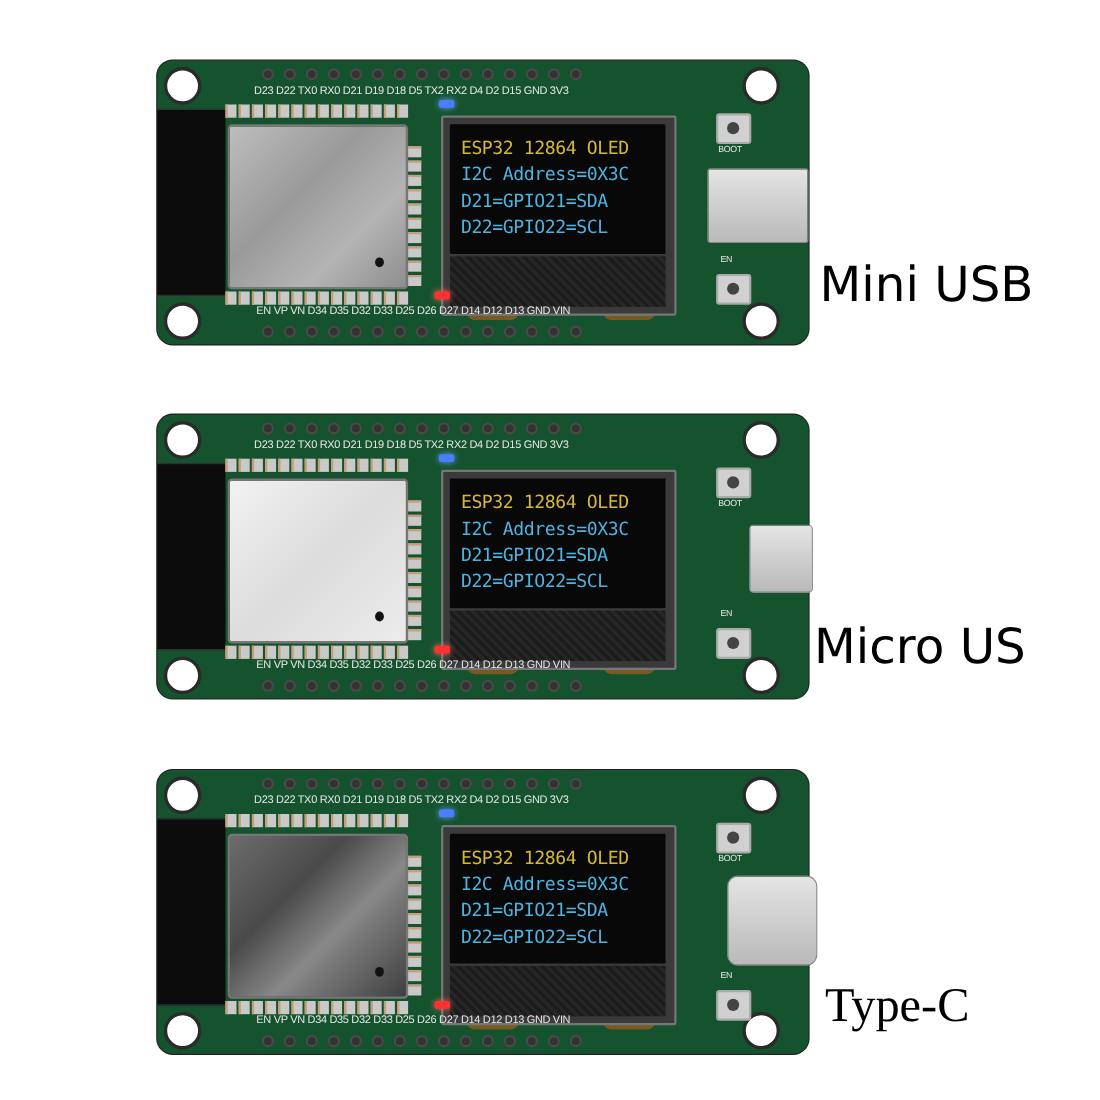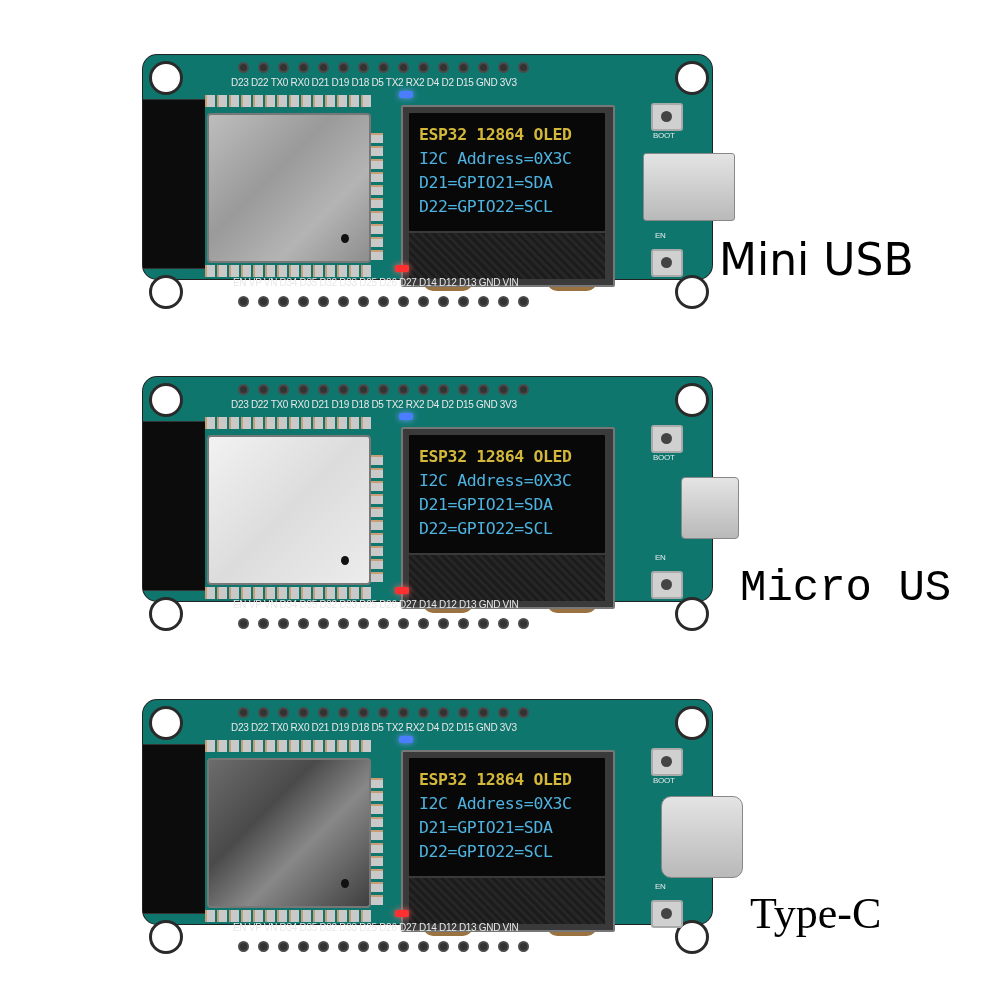--- a/index.html
+++ b/index.html
@@ -1,37 +1,37 @@
 <!DOCTYPE html>
 <html><head>
 <meta charset="utf-8">
 <style>
   html,body{margin:0;padding:0;background:#ffffff;}
   body{width:1000px;height:1000px;position:relative;overflow:hidden;font-family:"DejaVu Sans",sans-serif;}
-  .board{position:absolute;left:143px;width:569px;height:224px;background:#0f766e;border-radius:14px;
-    box-shadow:0 0 0 1px #222;overflow:visible;}
+  .board{position:absolute;left:143px;width:569px;height:258px;background:#14532d;border-radius:14px;
+    box-shadow:0 0 0 1px #222;overflow:visible;padding-left:23px;}
   .hole{position:absolute;width:28px;height:28px;border-radius:50%;background:#fff;border:3px solid #2a2a2a;}
   .pinrow{position:absolute;left:90px;display:flex;gap:0;}
   .pin{width:20px;height:20px;display:flex;align-items:center;justify-content:center;}
   .pin span{width:11px;height:11px;border-radius:50%;background:#333;border:2px solid #4a4a4a;box-sizing:border-box;}
   .silk{position:absolute;color:#e8e8e8;font-size:10px;letter-spacing:-0.3px;white-space:nowrap;font-family:"Liberation Sans",sans-serif;}
   .antenna{position:absolute;left:0;top:44px;width:62px;height:168px;background:#0c0c0c;border-top:1px solid #333;border-bottom:1px solid #333;}
   .padrow{position:absolute;left:62px;display:flex;gap:2px;}
   .pad{width:10px;height:12px;background:#c9c9c9;border-left:2px solid #c89e76;box-sizing:border-box;}
   .padcol{position:absolute;left:228px;top:78px;display:flex;flex-direction:column;gap:3px;}
   .padcol .pad{width:12px;height:10px;border-left:none;border-top:2px solid #c89e76;}
   .shield{position:absolute;left:64px;top:58px;width:160px;height:146px;border-radius:4px;border:2px solid #777;
     background:linear-gradient(135deg,#bdbdbd,#9a9a9a 40%,#b4b4b4 70%,#8e8e8e);}
   .shield.dark{background:linear-gradient(135deg,#6c6c6c,#4a4a4a 35%,#888 60%,#3f3f3f);}
   .shield.light{background:linear-gradient(135deg,#f2f2f2,#dcdcdc 50%,#ececec);}
   .shield .dot{position:absolute;right:20px;bottom:18px;width:8px;height:9px;border-radius:50%;background:#111;}
   .oled-frame{position:absolute;left:258px;top:50px;width:210px;height:178px;background:#3a3a3a;border:2px solid #777;border-radius:2px;}
   .oled-screen{position:absolute;left:6px;top:6px;width:196px;height:118px;background:#080808;border-radius:1px;padding:10px 6px 0 10px;box-sizing:border-box;
     font-family:"DejaVu Sans Mono",monospace;font-size:16.5px;line-height:24px;letter-spacing:-0.4px;}
-  .oled-screen .l1{color:#d4b83a;font-weight:bold;}
+  .oled-screen .l1{color:#d4b83a;}
   .oled-screen .l2{color:#4eb3e0;}
   .oled-bottom{position:absolute;left:6px;top:126px;width:196px;height:46px;background:repeating-linear-gradient(45deg,#1c1c1c 0 3px,#262626 3px 6px);}
   .flex-l,.flex-r{position:absolute;top:196px;width:50px;height:40px;background:#8a5a20;border-radius:0 0 10px 10px;opacity:.85;}
   .led{position:absolute;width:14px;height:7px;border-radius:2px;}
   .btn{position:absolute;left:508px;width:28px;height:24px;background:#d0d0d0;border-radius:3px;border:2px solid #aaa;}
   .btn span{position:absolute;left:8px;top:6px;width:11px;height:11px;border-radius:50%;background:#444;}
   .usb{position:absolute;background:linear-gradient(180deg,#e4e4e4,#b9b9b9);border:1px solid #888;}
   .usb-label{position:absolute;font-family:"DejaVu Sans",sans-serif;font-size:44px;color:#000;white-space:nowrap;}
 </style>
 </head>
@@ -202,21 +202,21 @@
   <div class="btn" style="top:48px;">
       <span></span>
     </div>
   <div class="silk" style="left:510px;top:76px;font-size:8px;">BOOT</div>
   <div class="usb" style="left:500px;top:98px;width:90px;height:66px;border-radius:3px;"></div>
   <div class="silk" style="left:512px;top:176px;font-size:8px;">EN</div>
   <div class="btn" style="top:194px;">
       <span></span>
     </div>
 </div>
-<div class="usb-label" style="left:719px;top:234px;">Mini USB</div>
+<div class="usb-label" style="left:745px;top:234px;">Mini USB</div>
 
 <div class="board" style="top:377px;">
   <div class="hole" style="left:6px;top:6px;"></div>
   <div class="hole" style="left:532px;top:6px;"></div>
   <div class="hole" style="left:6px;top:220px;"></div>
   <div class="hole" style="left:532px;top:220px;"></div>
   <div class="pinrow" style="top:2px;">
     <div class="pin">
         <span></span>
       </div>
@@ -376,21 +376,21 @@
   <div class="btn" style="top:48px;">
       <span></span>
     </div>
   <div class="silk" style="left:510px;top:76px;font-size:8px;">BOOT</div>
   <div class="usb" style="left:538px;top:100px;width:56px;height:60px;border-radius:4px;"></div>
   <div class="silk" style="left:512px;top:176px;font-size:8px;">EN</div>
   <div class="btn" style="top:194px;">
       <span></span>
     </div>
 </div>
-<div class="usb-label" style="left:740px;top:563px;font-family:Liberation Mono, monospace;">Micro US</div>
+<div class="usb-label" style="left:740px;top:563px;">Micro US</div>
 
 <div class="board" style="top:700px;">
   <div class="hole" style="left:6px;top:6px;"></div>
   <div class="hole" style="left:532px;top:6px;"></div>
   <div class="hole" style="left:6px;top:220px;"></div>
   <div class="hole" style="left:532px;top:220px;"></div>
   <div class="pinrow" style="top:2px;">
     <div class="pin">
         <span></span>
       </div>

